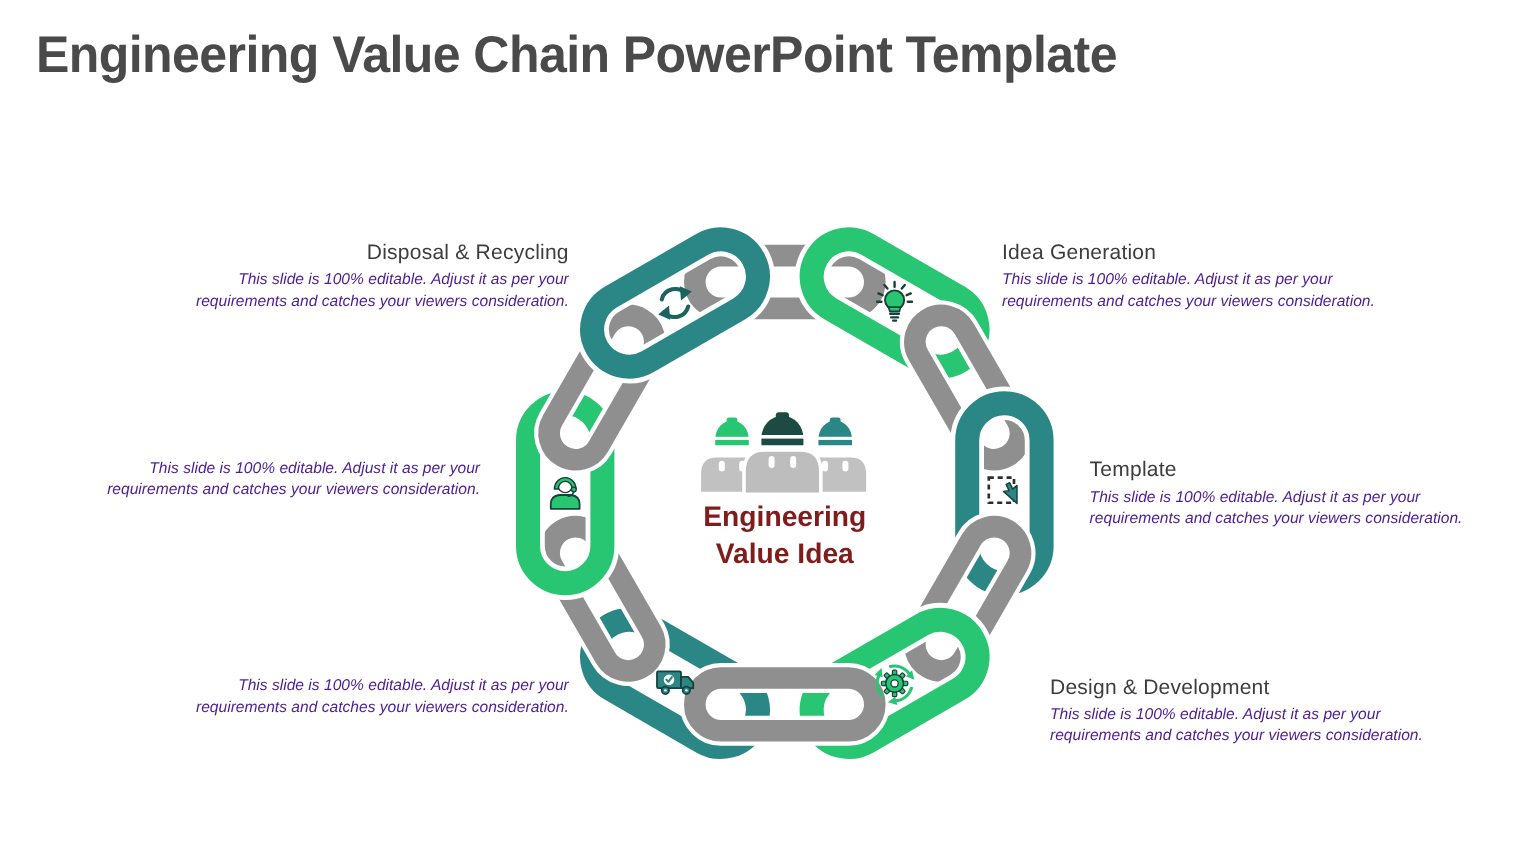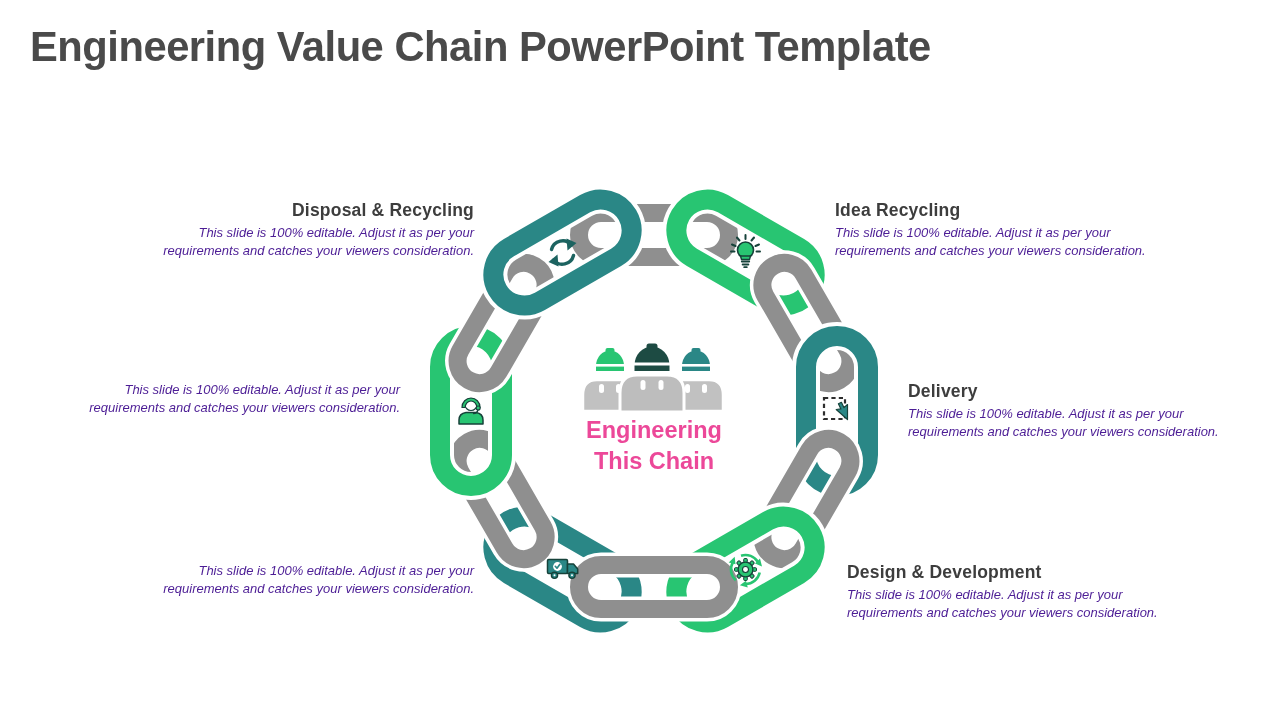--- a/index.html
+++ b/index.html
@@ -13,24 +13,24 @@
   .lnk{fill:none;}
   .cg{stroke-width:25;}   
   .cc{stroke-width:28;}   
   .wg{stroke-width:18;}   
   .wc{stroke-width:20;}   
   .lk-gray{stroke:var(--chain_gray,#8F8F8F);}
   .lk-green{stroke:var(--green,#28C572);}
   .lk-teal{stroke:var(--teal,#2A8786);}
   .sec{position:absolute;width:330px;}
   .sec.right{text-align:right;}
-  .sec h3{margin:0 0 3px 0;font-size:17.5px;font-weight:bold;color:#3d3d3d;letter-spacing:0.2px;}
+  .sec h3{margin:0 0 3px 0;font-size:17.5px;font-weight:normal;color:#3d3d3d;letter-spacing:0.2px;}
   .sec p{margin:0;font-size:13px;font-style:italic;color:#4c1d95;line-height:1.38;}
   .center-label{position:absolute;left:529px;top:415px;width:250px;text-align:center;
-         font-size:23.5px;font-weight:bold;color:#ec4899;line-height:31px;}
+         font-size:23.5px;font-weight:bold;color:#7f1d1d;line-height:31px;}
 </style>
 </head>
 <body>
 
 <div class="slide">
 
   <div class="slide-title">Engineering Value Chain PowerPoint Template</div>
 
   <svg class="chain-svg" width="1280" height="720" viewBox="0 0 1280 720">
 
@@ -195,44 +195,44 @@
       <g transform="translate(652 0)" fill="#1D4B43">
         <rect x="-5.5" y="343.5" width="11" height="6" rx="2.5"></rect>
         <path d="M -17.5,371 L -17.5,365 A 17.5,18.5 0 0 1 17.5,365 L 17.5,371 Z"></path>
         <rect x="-19" y="362.5" width="38" height="3" fill="#ffffff"></rect>
       </g>
     </g>
   </svg>
 
   <div class="center-label">
     <div>Engineering</div>
-    <div>This Chain</div>
+    <div>Value Idea</div>
   </div>
 
   <div class="sec right" style="top:200px;right:806px;">
     <h3>Disposal &amp; Recycling</h3>
     <p>This slide is 100% editable. Adjust it as per your requirements and catches your viewers consideration.</p>
   </div>
 
   <div class="sec" style="top:200px;left:835px;">
-    <h3>Idea Recycling</h3>
+    <h3>Idea Generation</h3>
     <p>This slide is 100% editable. Adjust it as per your requirements and catches your viewers consideration.</p>
   </div>
 
   <div class="sec right" style="top:381px;right:880px;">
     <p>This slide is 100% editable. Adjust it as per your requirements and catches your viewers consideration.</p>
   </div>
 
   <div class="sec" style="top:381px;left:908px;">
-    <h3>Delivery</h3>
+    <h3>Template</h3>
     <p>This slide is 100% editable. Adjust it as per your requirements and catches your viewers consideration.</p>
   </div>
 
   <div class="sec right" style="top:562px;right:806px;">
     <p>This slide is 100% editable. Adjust it as per your requirements and catches your viewers consideration.</p>
   </div>
 
-  <div class="sec" style="top:562px;left:847px;">
+  <div class="sec" style="top:562px;left:875px;">
     <h3>Design &amp; Development</h3>
     <p>This slide is 100% editable. Adjust it as per your requirements and catches your viewers consideration.</p>
   </div>
 
 </div>
 
 </body></html>

